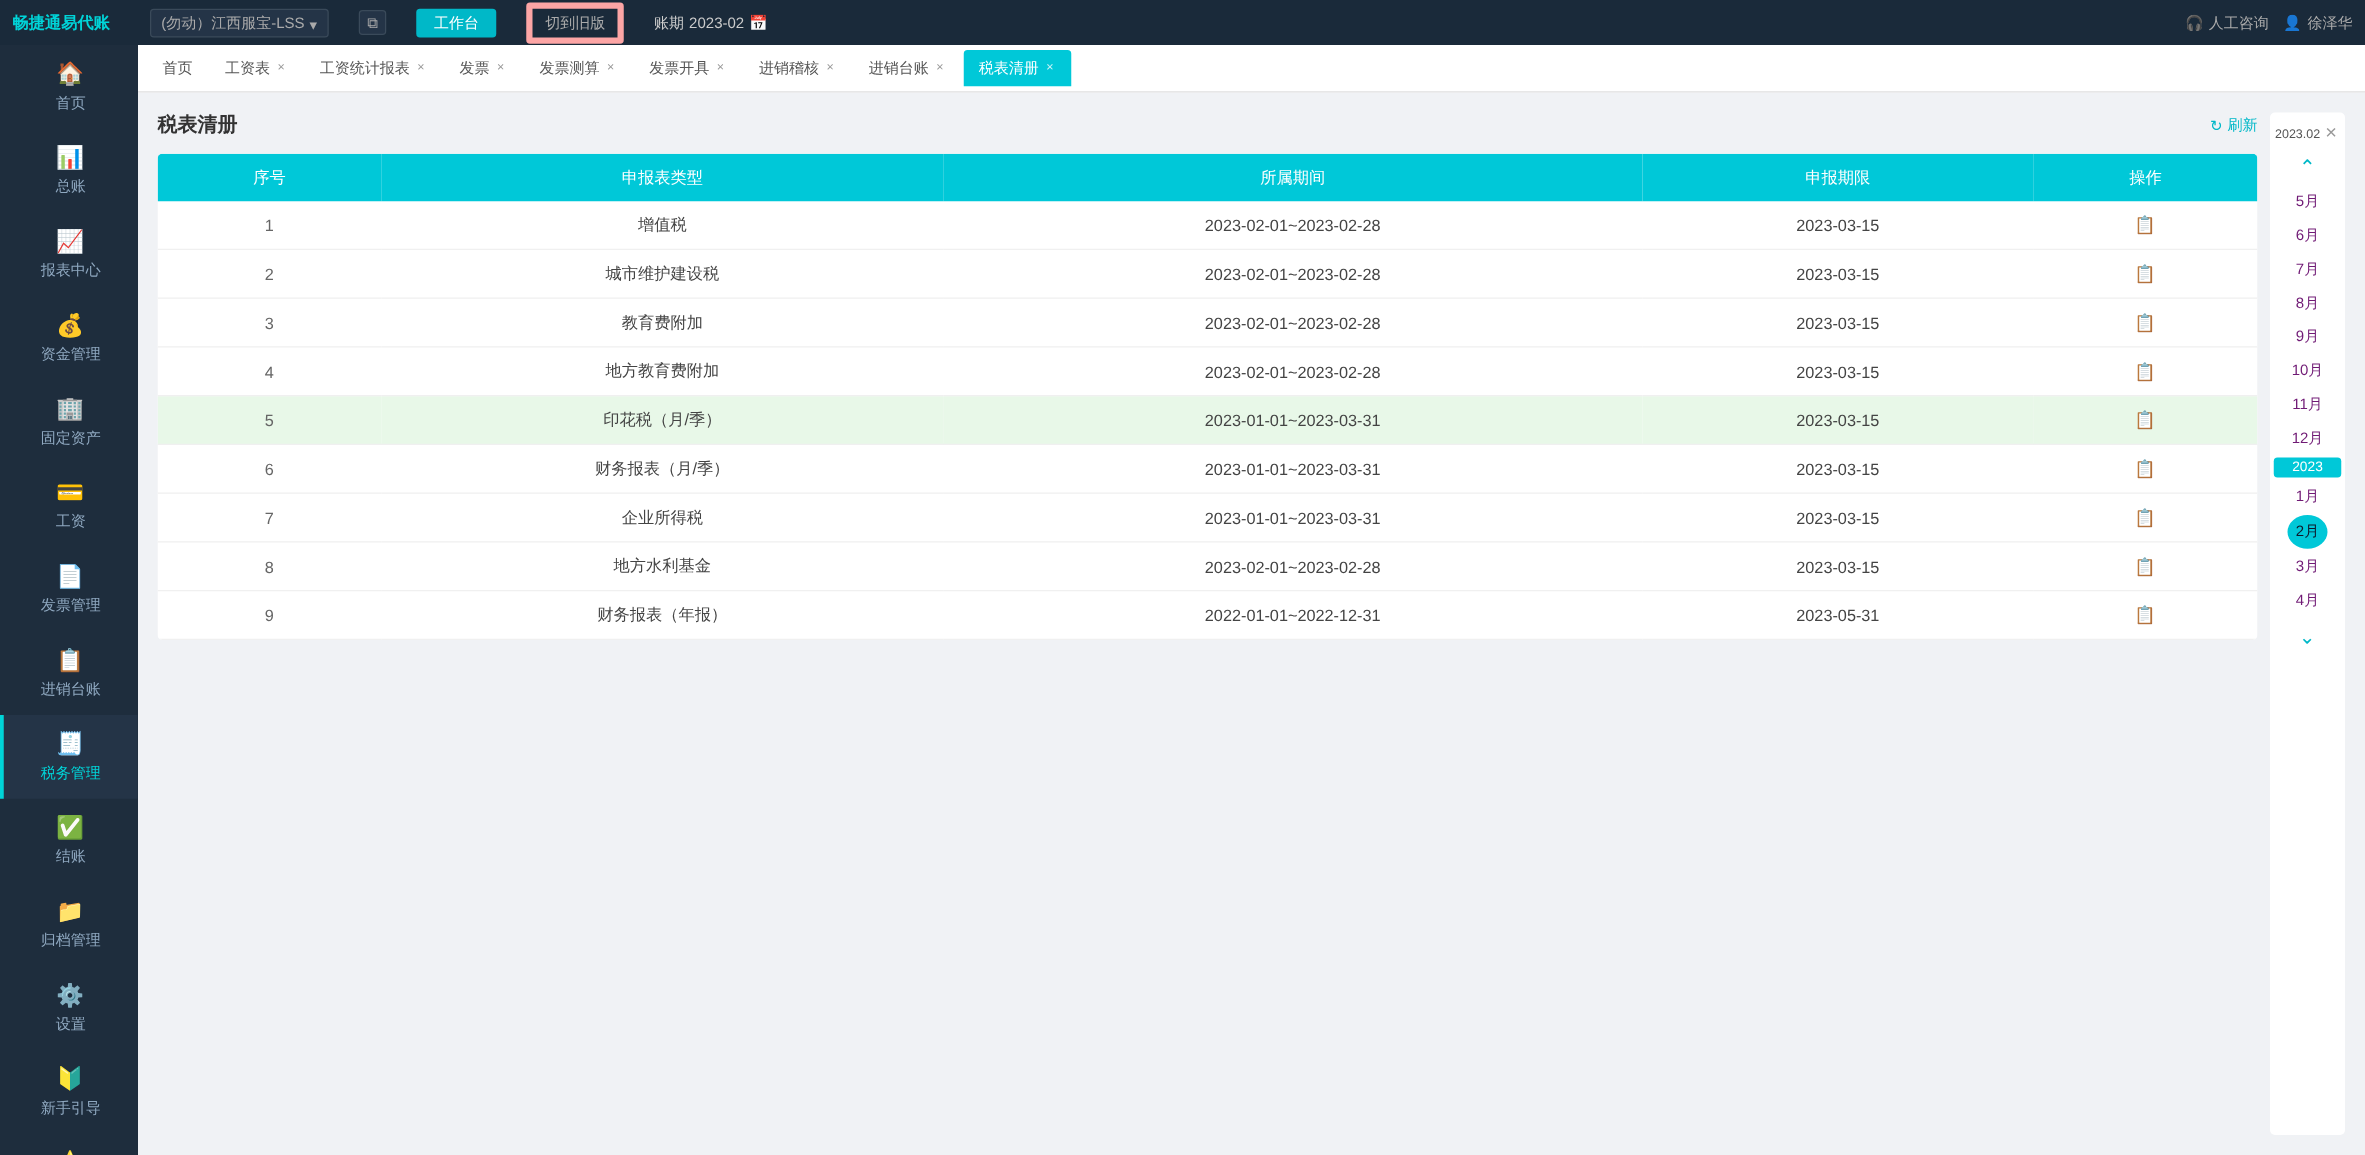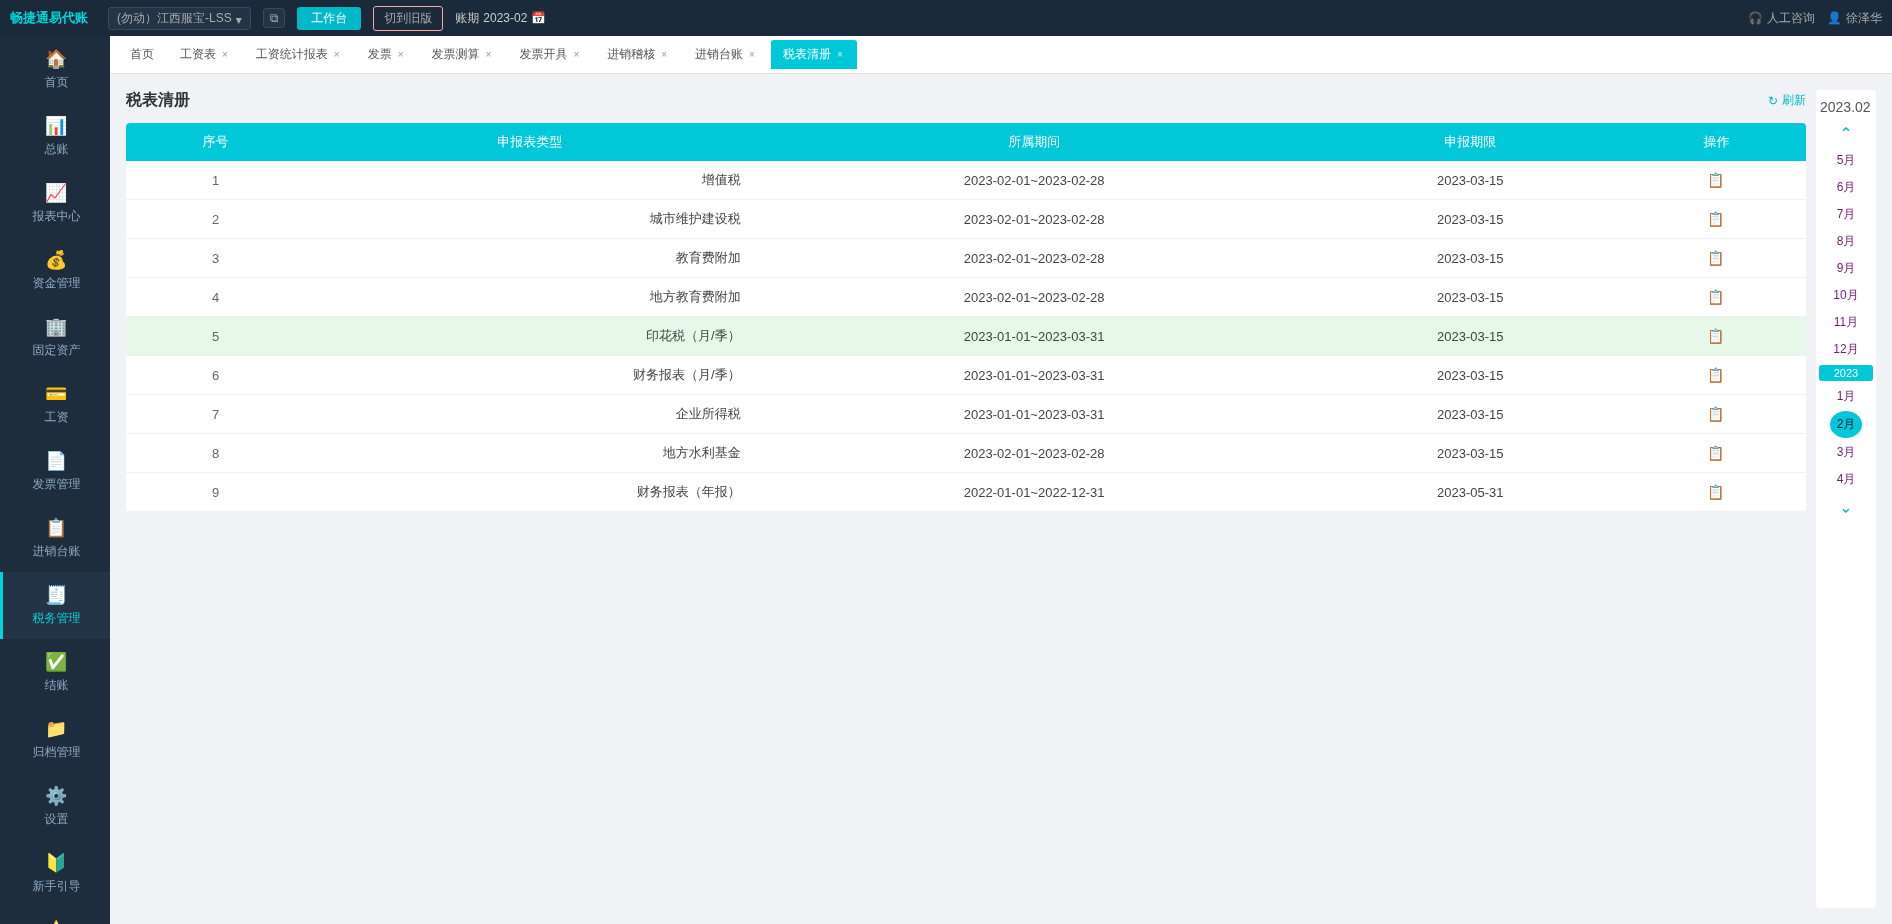--- a/index.html
+++ b/index.html
@@ -1,25 +1,25 @@
 <!DOCTYPE html>
 <html><head>
   <meta charset="utf-8">
   <style>
     * { box-sizing: border-box; margin: 0; padding: 0; }
     body { font-family: 'Microsoft YaHei', Arial, sans-serif; font-size: 13px; background: #f0f2f5; color: #333; display: flex; flex-direction: column; height: 100vh; overflow: hidden; }
 
     
-    .topbar { background: #1a2a3a; height: 36px; display: flex; align-items: center; padding: 0 10px; gap: 12px; flex-shrink: 0; }
+    .topbar { background: #1a2a3a; height: 36px; display: flex; align-items: center; padding: 0 10px; gap: 24px; flex-shrink: 0; }
     .topbar-logo { color: #00d4d8; font-size: 13px; font-weight: bold; margin-right: 8px; }
     .topbar-company { background: #243447; color: #ccc; border: 1px solid #3a4a5a; border-radius: 3px; padding: 2px 8px; font-size: 12px; display: flex; align-items: flex-end; gap: 4px; cursor: pointer; }
     .topbar-company span { color: #aaa; }
     .topbar-icon-btn { background: #243447; border: 1px solid #3a4a5a; border-radius: 3px; color: #aaa; padding: 2px 6px; cursor: pointer; font-size: 12px; }
     .topbar-btn { background: #00b8c8; color: white; border: none; border-radius: 3px; padding: 3px 14px; cursor: pointer; font-size: 12px; }
-    .topbar-btn-outline { background: transparent; color: #aaa; border: 1px solid #fca5a5; border-radius: 3px; padding: 3px 10px; cursor: pointer; font-size: 12px; }
+    .topbar-btn-outline { background: transparent; color: #aaa; border: 5px solid #fca5a5; border-radius: 3px; padding: 3px 10px; cursor: pointer; font-size: 12px; }
     .topbar-period { color: #ccc; font-size: 12px; display: flex; align-items: center; gap: 4px; }
     .topbar-right { margin-left: auto; display: flex; align-items: center; gap: 12px; color: #aaa; font-size: 12px; cursor: pointer; }
     .topbar-right span { display: flex; align-items: center; gap: 4px; }
 
     
     .main-layout { display: flex; flex: 1; overflow: hidden; }
 
     
     .sidebar { width: 110px; background: #1e2d3d; display: flex; flex-direction: column; flex-shrink: 0; overflow-y: auto; }
     .sidebar-item { display: flex; flex-direction: column; align-items: center; padding: 12px 6px; color: #8fa8c0; cursor: pointer; font-size: 12px; gap: 4px; border-left: 3px solid transparent; }
@@ -48,21 +48,21 @@
     .refresh-btn { display: flex; align-items: center; gap: 4px; color: #00b8c8; font-size: 12px; cursor: pointer; }
 
     
     .data-table { width: 100%; border-collapse: collapse; background: white; border-radius: 4px; overflow: hidden; }
     .data-table thead tr { background: #00c8d8; color: white; }
     .data-table thead th { padding: 10px 14px; text-align: center; font-weight: normal; font-size: 13px; }
     .data-table tbody tr { border-bottom: 1px solid #f0f0f0; }
     .data-table tbody tr.highlighted { background: #e8f8e8; }
     .data-table tbody td { padding: 10px 14px; text-align: center; font-size: 13px; color: #444; }
     .data-table tbody td:first-child { color: #666; }
-    .data-table tbody td:nth-child(2) { text-align: right; margin-top: 32px; }
+    .data-table tbody td:nth-child(2) { text-align: center; margin-top: 32px; }
     .action-icon { cursor: pointer; color: #999; font-size: 14px; }
 
     
     .year-month-panel { width: 60px; flex-shrink: 0; display: flex; flex-direction: column; align-items: center; background: white; border-radius: 4px; padding: 4px 0; overflow: hidden; }
     .month-item { width: 100%; text-align: center; padding: 5px 4px; font-size: 12px; color: #701a75; cursor: pointer; }
     .month-item.active { background: #00c8d8; color: white; border-radius: 50%; margin: 1px auto; width: 32px; }
     .year-nav { color: #00b8c8; font-size: 16px; cursor: pointer; padding: 4px; }
     .up-arrow { transform: rotate(0deg); }
     .down-arrow { transform: rotate(180deg); }
 
@@ -290,21 +290,21 @@
     <td>2022-01-01~2022-12-31</td>
     <td>2023-05-31</td>
     <td><span class="action-icon">📋</span></td>
   </tr>
             </tbody>
         </table>
       </div>
 
       <div class="year-month-panel">
         <div style="display:flex;align-items:center;justify-content:space-between;width:100%;padding:2px 4px;">
-          <span style="font-size:14px;color:#555;">2023.02</span>
+          <span style="font-size:10px;color:#555;">2023.02</span>
           <button class="panel-close">×</button>
         </div>
         <span class="year-nav up-arrow">⌃</span>
         <div class="month-item">5月</div>
         <div class="month-item">6月</div>
         <div class="month-item">7月</div>
         <div class="month-item">8月</div>
         <div class="month-item">9月</div>
         <div class="month-item">10月</div>
         <div class="month-item">11月</div>

